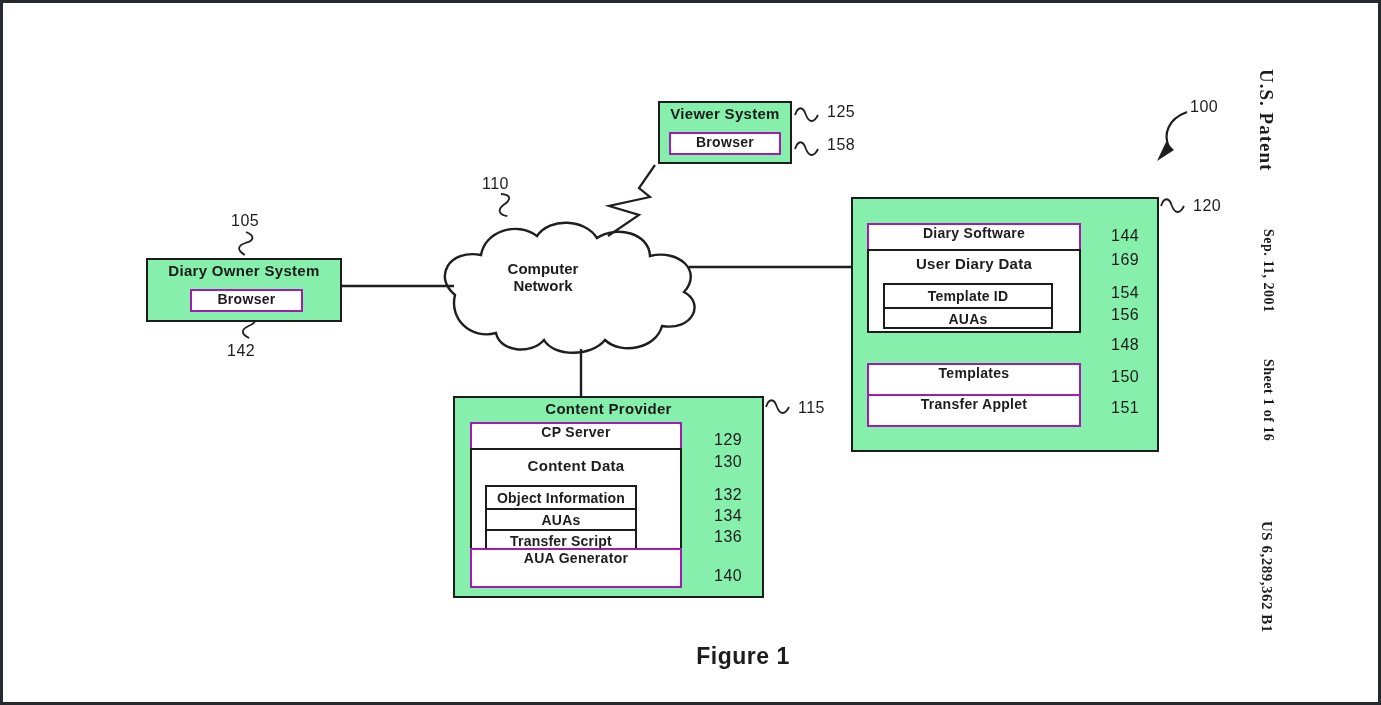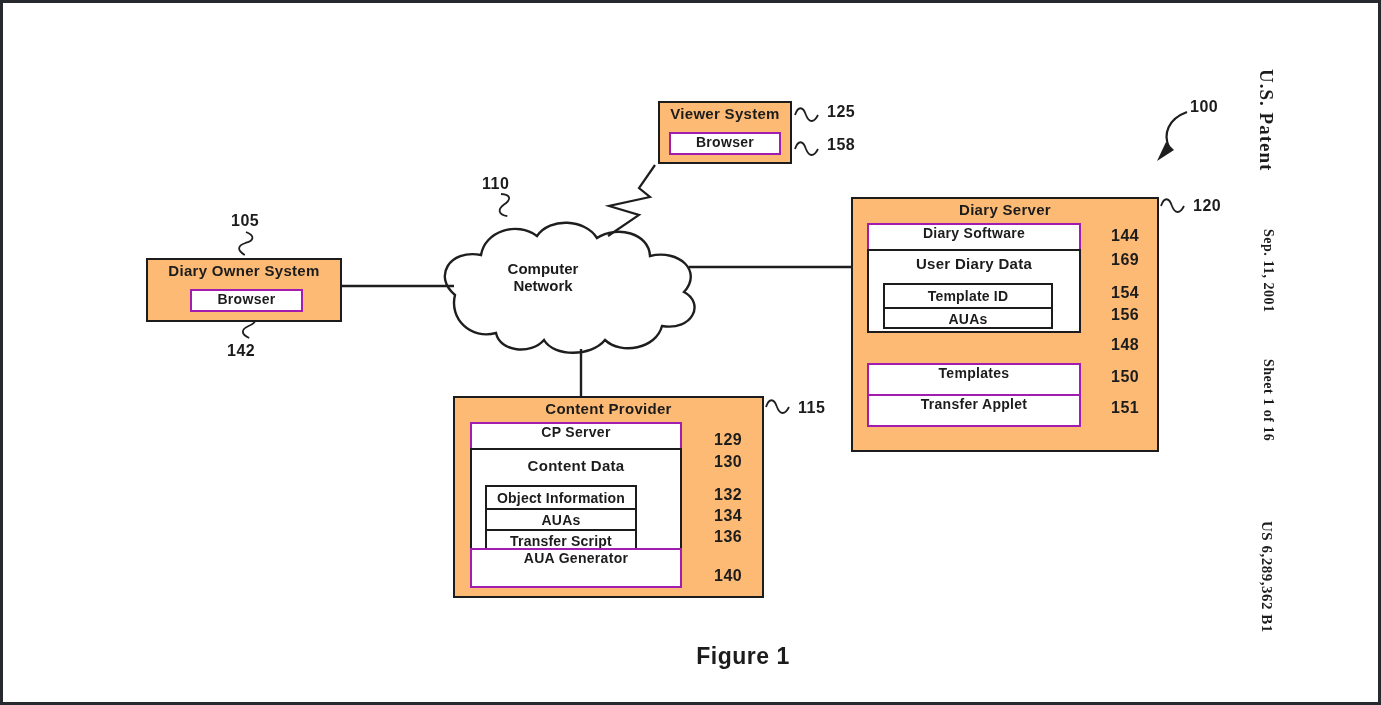--- a/index.html
+++ b/index.html
@@ -4,35 +4,35 @@
 <style>
   html,body{margin:0;padding:0;background:#ffffff;}
   #sheet{
     position:relative;width:1381px;height:705px;overflow:hidden;
     background:#ffffff;border:3px solid #26292e;box-sizing:border-box;
     font-family:"Liberation Sans",sans-serif;color:#1c1c1c;
   }
   #lines{position:absolute;left:0;top:0;width:1381px;height:705px;pointer-events:none;}
   #lines path,#lines line,#lines polyline{stroke:#1e1e1e;fill:none;}
   #lines use{stroke:#1e1e1e;fill:none;stroke-width:1.8;}
-  .box{position:absolute;border:2px solid #1c1c1c;background:#fdba74;box-sizing:border-box;}
+  .box{position:absolute;border:2px solid #1c1c1c;background:#86efac;box-sizing:border-box;}
   .btitle{position:absolute;left:0;right:0;top:2px;text-align:center;
     font-size:15px;font-weight:600;letter-spacing:.3px;}
   .row{position:absolute;border:2px solid #a21caf;background:#fff;box-sizing:border-box;
     display:flex;align-items:flex-start;justify-content:center;
     font-size:14px;font-weight:600;letter-spacing:.3px;text-align:center;}
   .col{position:absolute;}
   .section{position:absolute;border:2px solid #1c1c1c;background:#fff;box-sizing:border-box;}
   .seclabel{position:absolute;left:0;right:0;text-align:center;
     font-size:15px;font-weight:600;letter-spacing:.3px;}
   .nest{position:absolute;border:2px solid #1c1c1c;box-sizing:border-box;}
   .nrow{height:22px;display:flex;align-items:center;justify-content:center;
     font-size:14px;font-weight:600;letter-spacing:.2px;box-sizing:border-box;}
   .nrow + .nrow{border-top:2px solid #1c1c1c;}
-  .ref{position:absolute;font-size:16px;font-weight:700;letter-spacing:.5px;}
+  .ref{position:absolute;font-size:16px;font-weight:400;letter-spacing:.5px;}
   .cloudtext{position:absolute;left:468px;top:257px;width:144px;text-align:center;
     font-size:15px;font-weight:600;white-space:pre-line;line-height:17px;}
   .figcap{position:absolute;left:640px;top:606px;width:200px;text-align:center;
     font-size:23px;font-weight:bold;letter-spacing:.5px;margin-top:34px;}
   .vmargin{position:absolute;writing-mode:vertical-rl;
     font-family:"Liberation Serif",serif;font-weight:bold;white-space:nowrap;}
 </style>
 </head>
 <body>
 
@@ -113,21 +113,20 @@
     </div>
   </div>
   <div class="ref" style="left:228px;top:209px">105</div>
   <div class="ref" style="left:224px;top:339px">142</div>
 
   <div class="cloudtext">Computer
 Network</div>
   <div class="ref" style="left:479px;top:172px">110</div>
 
   <div class="box" style="left:848px;top:194px;width:308px;height:255px">
-    <div class="btitle">Diary Server</div>
     <div class="col" style="left:14px;top:24px;width:180px;height:206px">
       <div class="row" style="left:0;top:0;width:214px;height:28px">
         <span>Diary Software</span>
       </div>
       <div class="section" style="left:0;top:26px;width:214px;height:84px">
         <div class="seclabel" style="top:4px">User Diary Data</div>
         <div class="nest" style="left:14px;top:32px;width:170px;height:46px">
           <div class="nrow">
             <span>Template ID</span>
           </div>

